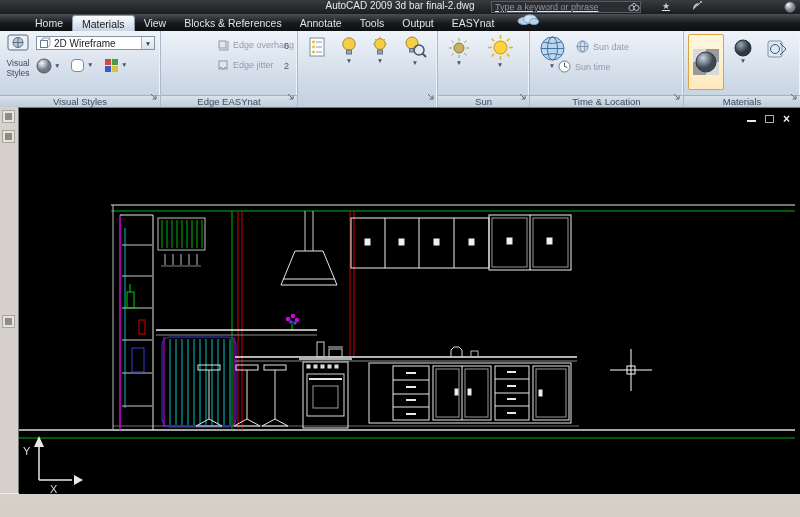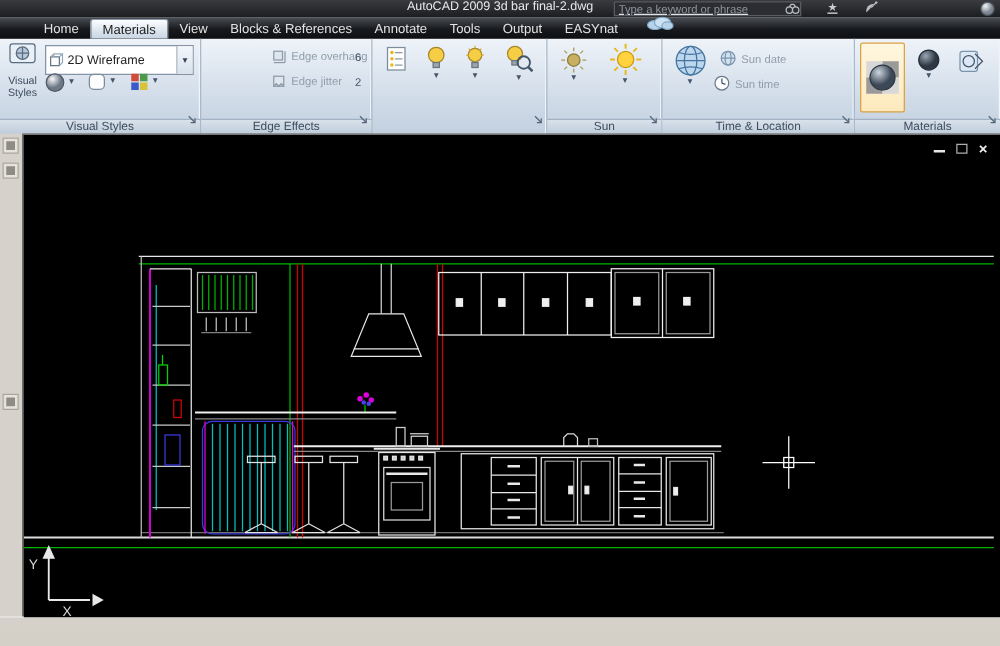--- a/index.html
+++ b/index.html
@@ -22,21 +22,21 @@
 .rtab.active{background:linear-gradient(#fcfdfe,#dde6ee 55%,#c6d4e3);color:#1b1b1b;border:1px solid #8898a8;border-bottom:none;border-radius:3px 3px 0 0;}
 .cloud{margin-left:14px;margin-bottom:2px;}
 
 
 .ribbon{height:76px;background:linear-gradient(#eef3f9,#d0dbe8 65%,#c2d0df);display:flex;}
 .panel{position:relative;height:76px;border-right:1px solid #a9b9c9;box-shadow:inset -1px 0 0 #eef4fa;}
 .panel-label{position:absolute;left:0;right:0;bottom:0;height:12px;background:linear-gradient(#d9e2eb,#bfccdb);border-top:1px solid #a2b2c2;font-size:9.5px;color:#3d4d5e;display:flex;align-items:center;justify-content:center;}
 .dlg{position:absolute;right:2px;bottom:2px;}
 .icon-btn{position:absolute;display:flex;flex-direction:column;align-items:center;gap:1px;}
 .caret{font-size:6.5px;color:#44566a;line-height:1;}
-.combo{position:absolute;display:flex;align-items:center;background:#fff;border:1px solid #8494a4;height:24px;font-size:10px;color:#222;padding-left:2px;}
+.combo{position:absolute;display:flex;align-items:center;background:#fff;border:1px solid #8494a4;height:14px;font-size:10px;color:#222;padding-left:2px;}
 .combo-caret{margin-left:auto;width:13px;align-self:stretch;border-left:1px solid #aab4be;display:flex;align-items:center;justify-content:center;font-size:6.5px;color:#345;background:linear-gradient(#f3f7fb,#d8e2ec);}
 .row-item{position:absolute;display:flex;align-items:center;gap:4px;font-size:9px;color:#8f9dab;}
 .row-val{position:absolute;font-size:9px;color:#46566a;}
 .blabel{font-size:8.5px;color:#3d4d5e;text-align:center;line-height:1.15;}
 .mat-big{border:1px solid #e0a23c;background:linear-gradient(#fff7e0,#fde9bd);border-radius:2px;}
 
 
 .workspace{height:386px;display:flex;background:#d6d2cb;}
 .left-strip{width:18px;position:relative;background:#d6d2cb;}
 .mini-icon{position:absolute;left:2px;width:13px;height:13px;background:#e6e3dc;border:1px solid #a8a59d;}
@@ -187,21 +187,21 @@
       <span class="row-val" style="right:8px;top:10px;">6</span>
       <div class="row-item" style="left:56px;top:28px;">
         <svg width="12" height="12" viewBox="0 0 12 12">
             <rect x="2" y="2" width="8" height="8" fill="#dfe7ee" stroke="#8c9aa8"></rect>
             <path d="M2,10 l2,-2 2,2 2,-2 2,2" fill="none" stroke="#8c9aa8"></path>
           </svg>
         <span>Edge jitter</span>
       </div>
       <span class="row-val" style="right:8px;top:30px;">2</span>
       <div class="panel-label">
-          <span>Edge Effects</span>
+          <span>Edge EASYnat</span>
         </div>
       <span class="dlg">
         <svg width="8" height="8" viewBox="0 0 8 8">
             <path d="M1,1 L6,6 M6,2.5 V6 H2.5" fill="none" stroke="#55687a"></path>
           </svg>
       </span>
     </div>
 
     <div class="panel" style="width:140px">
       <div class="icon-btn" style="left:6px;top:6px;width:26px;">
@@ -306,21 +306,21 @@
         <span class="caret">▼</span>
       </div>
       <div class="row-item" style="left:46px;top:9px;">
         <svg width="13" height="13" viewBox="0 0 13 13">
             <circle cx="6.5" cy="6.5" r="5.5" fill="#cfe0ef" stroke="#7b94ac"></circle>
             <ellipse cx="6.5" cy="6.5" rx="2.4" ry="5.5" fill="none" stroke="#7b94ac"></ellipse>
             <line x1="1" y1="6.5" x2="12" y2="6.5" stroke="#7b94ac"></line>
           </svg>
         <span>Sun date</span>
       </div>
-      <div class="row-item" style="left:41px;top:29px;">
+      <div class="row-item" style="left:28px;top:29px;">
         <svg width="13" height="13" viewBox="0 0 13 13">
             <circle cx="6.5" cy="6.5" r="5.5" fill="#fdfdfd" stroke="#6a7a8a"></circle>
             <line x1="6.5" y1="6.5" x2="6.5" y2="2.8" stroke="#44566a"></line>
             <line x1="6.5" y1="6.5" x2="9.3" y2="7.5" stroke="#44566a"></line>
           </svg>
         <span>Sun time</span>
       </div>
       <div class="panel-label">
           <span>Time &amp; Location</span>
         </div>

